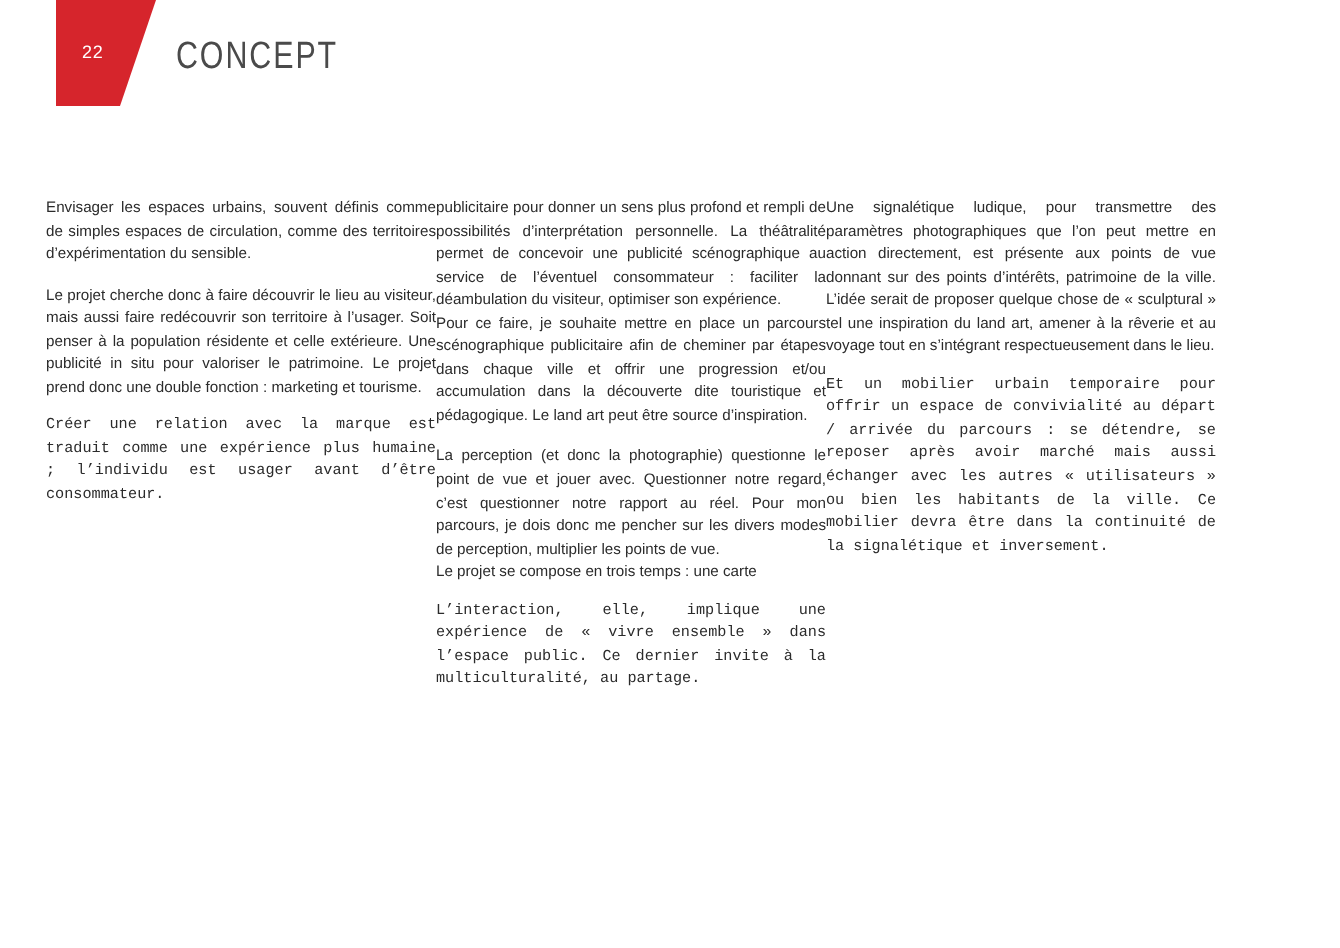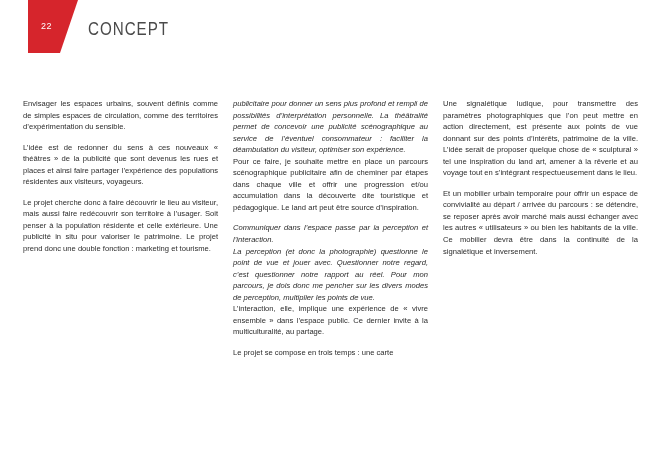--- a/index.html
+++ b/index.html
@@ -59,64 +59,62 @@
   }
 
   
   .columns {
     position: absolute;
     left: 23px;
     top: 98px;
     width: 626px;
     height: 360px;
     display: flex;
-    gap: 15px;
   }
   .column {
     width: 195px;
     flex: 0 0 195px;
   }
   .para {
     margin: 0 0 9px 0;
     font-size: 7.6px;
     line-height: 11.55px;
     color: #2b2b2b;
     text-align: justify;
     text-justify: inter-word;
     hyphens: manual;
     word-spacing: 0px;
   }
   .para.tight {
     margin-bottom: 0;
-    font-style: italic;
   }
   .para:last-child {
     margin-bottom: 0;
+    font-family: Liberation Mono, monospace;
   }
 </style>
 </head>
 <body>
 
 <div class="page-header">
   <div class="header-flag"></div>
   <div class="header-page-number">22</div>
   <div class="header-title">CONCEPT</div>
 </div>
 
 <div class="columns">
   <div class="column">
     <p class="para">Envisager les espaces urbains, souvent définis comme de simples espaces de circulation, comme des territoires d’expérimentation du sensible.</p>
-    <p class="para">L’idée est de redonner du sens à ces nouveaux « théâtres » de la publicité que sont devenus les rues et places et ainsi faire partager l’expérience des populations résidentes aux visiteurs, voyageurs.</p>
     <p class="para">Le projet cherche donc à faire découvrir le lieu au visiteur, mais aussi faire redécouvrir son territoire à l’usager. Soit penser à la population résidente et celle extérieure. Une publicité in situ pour valoriser le patrimoine. Le projet prend donc une double fonction : marketing et tourisme.</p>
+    <p class="para tight">Créer une relation avec la marque est traduit comme une expérience plus humaine ; l’individu est usager avant d’être consommateur.</p>
   </div>
   <div class="column">
     <p class="para tight">publicitaire pour donner un sens plus profond et rempli de possibilités d’interprétation personnelle. La théâtralité permet de concevoir une publicité scénographique au service de l’éventuel consommateur : faciliter la déambulation du visiteur, optimiser son expérience.</p>
     <p class="para">Pour ce faire, je souhaite mettre en place un parcours scénographique publicitaire afin de cheminer par étapes dans chaque ville et offrir une progression et/ou accumulation dans la découverte dite touristique et pédagogique. Le land art peut être source d’inspiration.</p>
-    <p class="para tight">Communiquer dans l’espace passe par la perception et l’interaction.</p>
     <p class="para tight">La perception (et donc la photographie) questionne le point de vue et jouer avec. Questionner notre regard, c’est questionner notre rapport au réel. Pour mon parcours, je dois donc me pencher sur les divers modes de perception, multiplier les points de vue.</p>
+    <p class="para">Le projet se compose en trois temps : une carte</p>
     <p class="para">L’interaction, elle, implique une expérience de « vivre ensemble » dans l’espace public. Ce dernier invite à la multiculturalité, au partage.</p>
-    <p class="para">Le projet se compose en trois temps : une carte</p>
   </div>
   <div class="column">
     <p class="para">Une signalétique ludique, pour transmettre des paramètres photographiques que l’on peut mettre en action directement, est présente aux points de vue donnant sur des points d’intérêts, patrimoine de la ville. L’idée serait de proposer quelque chose de « sculptural » tel une inspiration du land art, amener à la rêverie et au voyage tout en s’intégrant respectueusement dans le lieu.</p>
     <p class="para">Et un mobilier urbain temporaire pour offrir un espace de convivialité au départ / arrivée du parcours : se détendre, se reposer après avoir marché mais aussi échanger avec les autres « utilisateurs » ou bien les habitants de la ville. Ce mobilier devra être dans la continuité de la signalétique et inversement.</p>
   </div>
 </div>
 
 </body></html>

